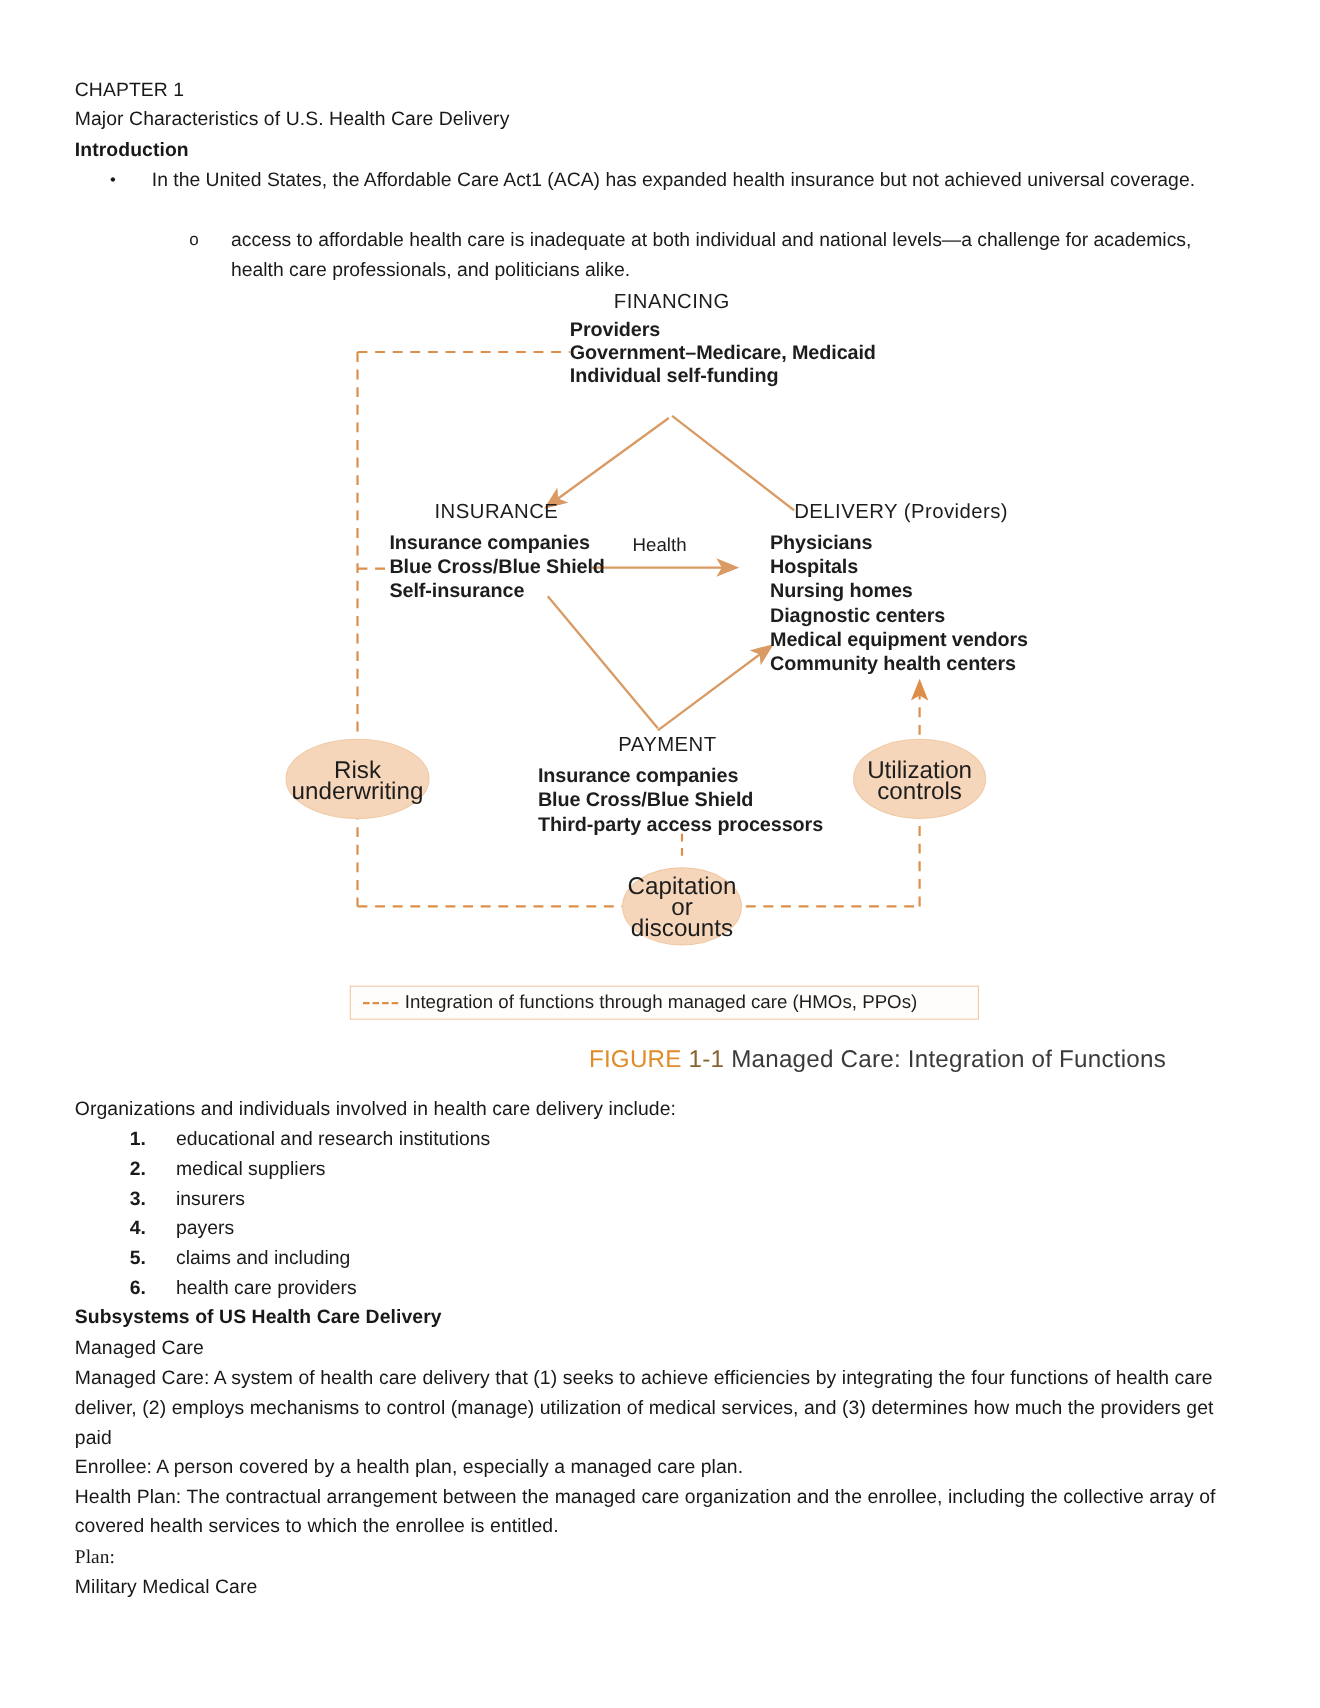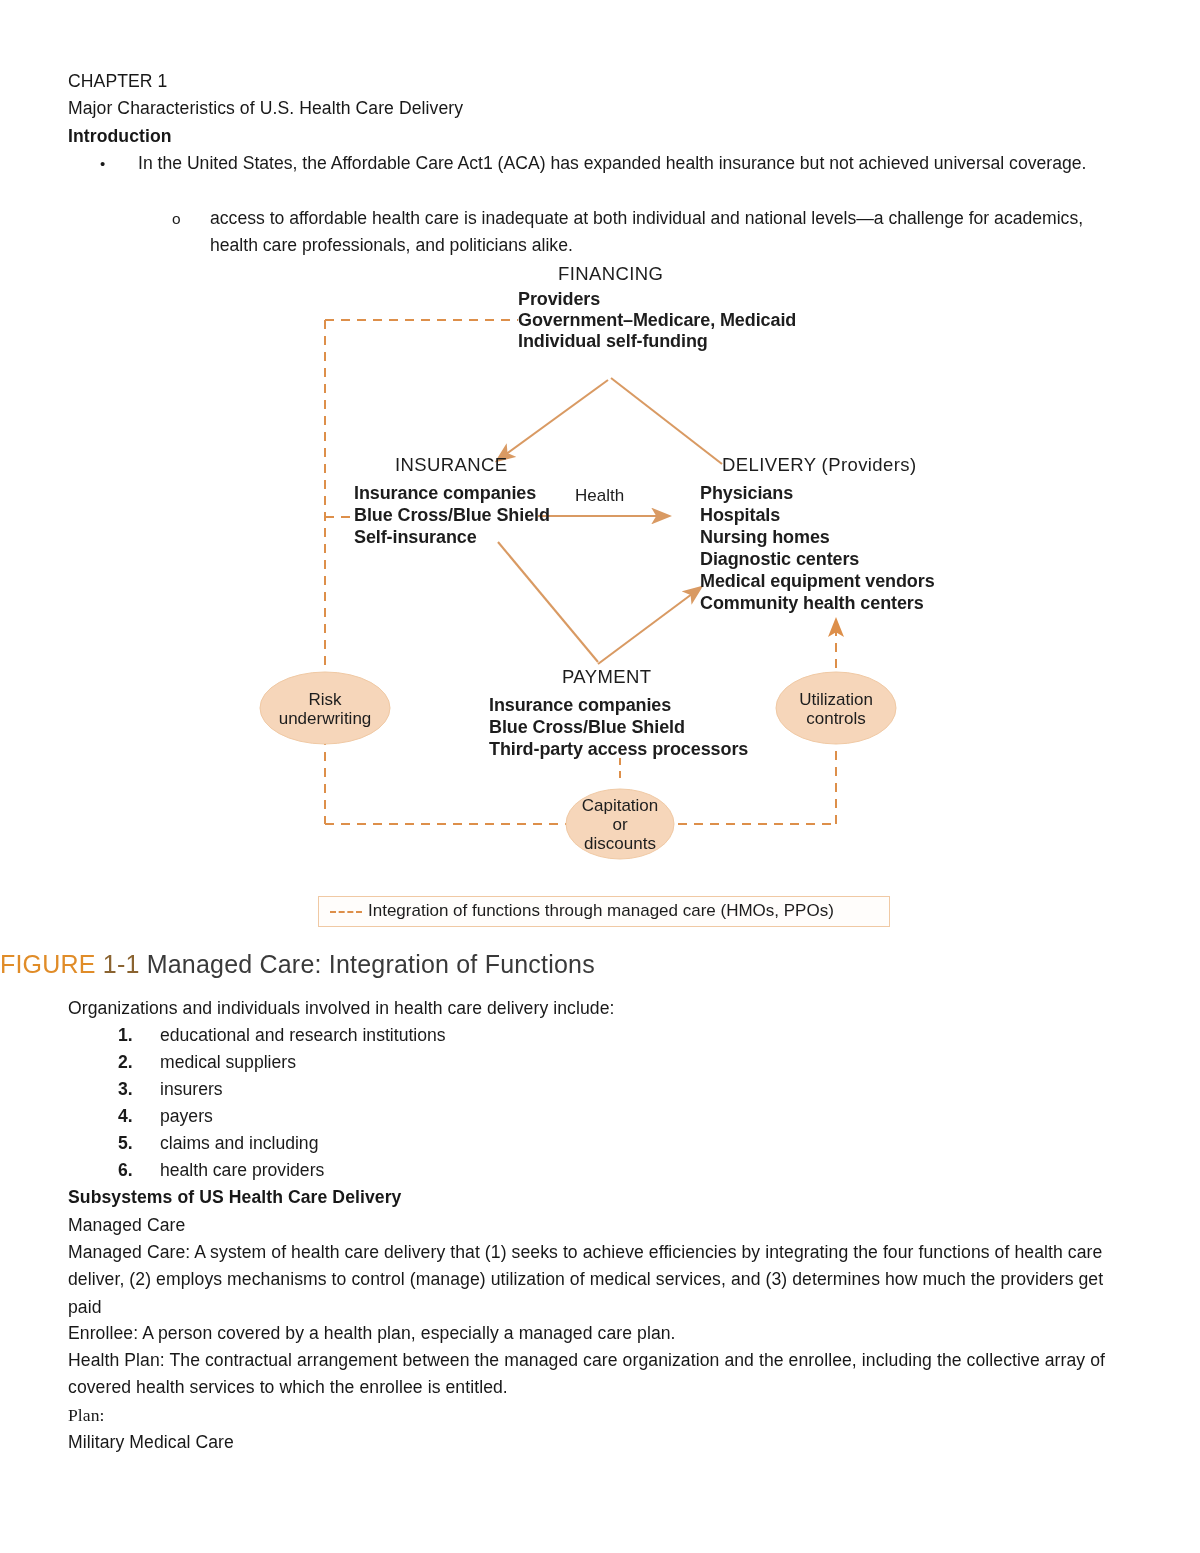--- a/index.html
+++ b/index.html
@@ -109,21 +109,21 @@
   }
   .fig-list {
     font-size: 18px;
     line-height: 20.8px;
     font-weight: bold;
     letter-spacing: -0.1px;
   }
   .oval-text {
     position: absolute;
     text-align: center;
-    font-size: 17px;
+    font-size: 22px;
     line-height: 19px;
     color: #1d1d1d;
     white-space: nowrap;
   }
 
   .legend-box {
     position: absolute;
     left: 318px;
     top: 896px;
     width: 572px;
@@ -147,22 +147,22 @@
     width: 32px;
     height: 0px;
     border-top: 2px dashed #dd8f4a;
   }
 
   .fig-caption {
     position: absolute;
     left: 0;
     top: 950px;
     width: 1060px;
-    text-align: left;
-    font-size: 25px;
+    text-align: right;
+    font-size: 22px;
     color: #3a3a3a;
     letter-spacing: 0.2px;
   }
   .fig-caption .figword { color: #e08c28; }
   .fig-caption .fignum { color: #8a6330; font-weight: normal; }
 </style>
 </head>
 <body>
 
 <div class="page">

